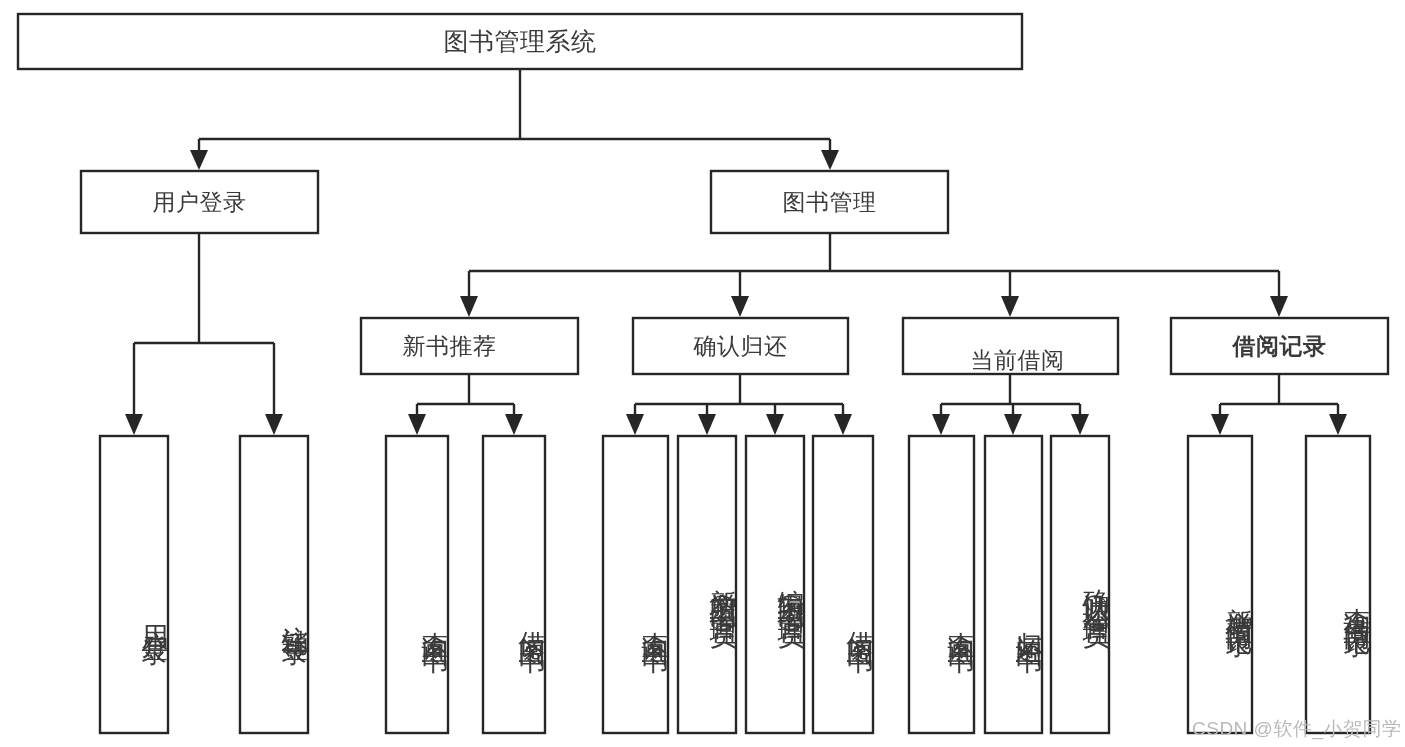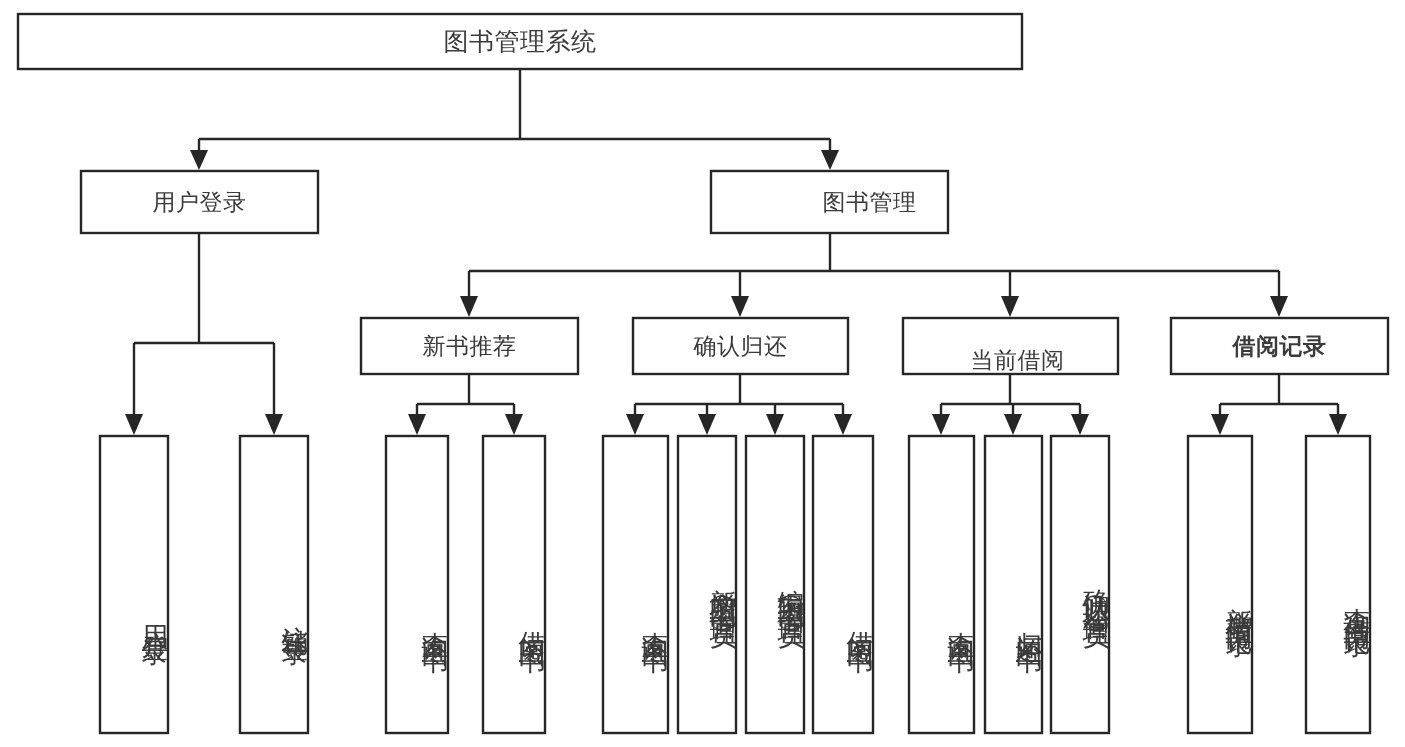--- a/index.html
+++ b/index.html
@@ -181,35 +181,36 @@
       <path class="connector" d="M 1338 404 L 1338 418"></path>
       <polygon class="arrow-head" points="1211,414 1229,414 1220,435"></polygon>
       <polygon class="arrow-head" points="1329,414 1347,414 1338,435"></polygon>
     </g>
 
   </svg>
 
   <div class="node-label-h label-root" style="left:18px; top:14px; width:1004px; height:55px;border-radius:18px;">图书管理系统</div>
 
   <div class="node-label-h label-l2" style="left:81px; top:171px; width:237px; height:62px;">用户登录</div>
-  <div class="node-label-h label-l2" style="left:711px; top:171px; width:237px; height:62px;padding-left:40px;">图书管理</div>
-
-  <div class="node-label-h label-l3" style="left:361px; top:318px; width:217px; height:56px;">新书推荐</div>
+  <div class="node-label-h label-l2" style="left:711px; top:171px; width:237px; height:62px;">图书管理</div>
+
+  <div class="node-label-h label-l3" style="left:341px; top:318px; width:217px; height:56px;">新书推荐</div>
   <div class="node-label-h label-l3" style="left:633px; top:318px; width:215px; height:56px;">确认归还</div>
   <div class="node-label-h label-l3" style="left:903px; top:332px; width:215px; height:56px;padding-left:7px;">当前借阅</div>
   <div class="node-label-h label-l3" style="left:1171px; top:318px; width:217px; height:56px;font-weight:bold;">借阅记录</div>
 
   <div class="node-label-v" style="left:100px; top:494px; width:68px; height:240px;">用户登录</div>
   <div class="node-label-v" style="left:240px; top:494px; width:68px; height:240px;">注销登录</div>
   <div class="node-label-v" style="left:386px; top:505px; width:62px; height:230px;">查询图书</div>
   <div class="node-label-v" style="left:483px; top:505px; width:62px; height:230px;">借阅图书</div>
   <div class="node-label-v" style="left:603px; top:505px; width:65px; height:230px;">查询图书</div>
   <div class="node-label-v" style="left:678px; top:443px; width:58px; height:292px;">新增图书（管理员）</div>
   <div class="node-label-v" style="left:746px; top:443px; width:58px; height:292px;">编辑图书（管理员）</div>
   <div class="node-label-v" style="left:813px; top:505px; width:60px; height:230px;">借阅图书</div>
   <div class="node-label-v" style="left:909px; top:505px; width:65px; height:230px;">查询图书</div>
   <div class="node-label-v" style="left:985px; top:505px; width:57px; height:230px;">归还图书</div>
   <div class="node-label-v" style="left:1051px; top:443px; width:58px; height:292px;">确认归还（管理员）</div>
   <div class="node-label-v" style="left:1188px; top:468px; width:64px; height:265px;">新增借阅记录</div>
   <div class="node-label-v" style="left:1306px; top:468px; width:64px; height:265px;">查询借阅记录</div>
 
+  <div class="watermark" style="left:1192px; top:716px;">CSDN @软件_小贺同学</div>
 
 </div>
 
 </body></html>

